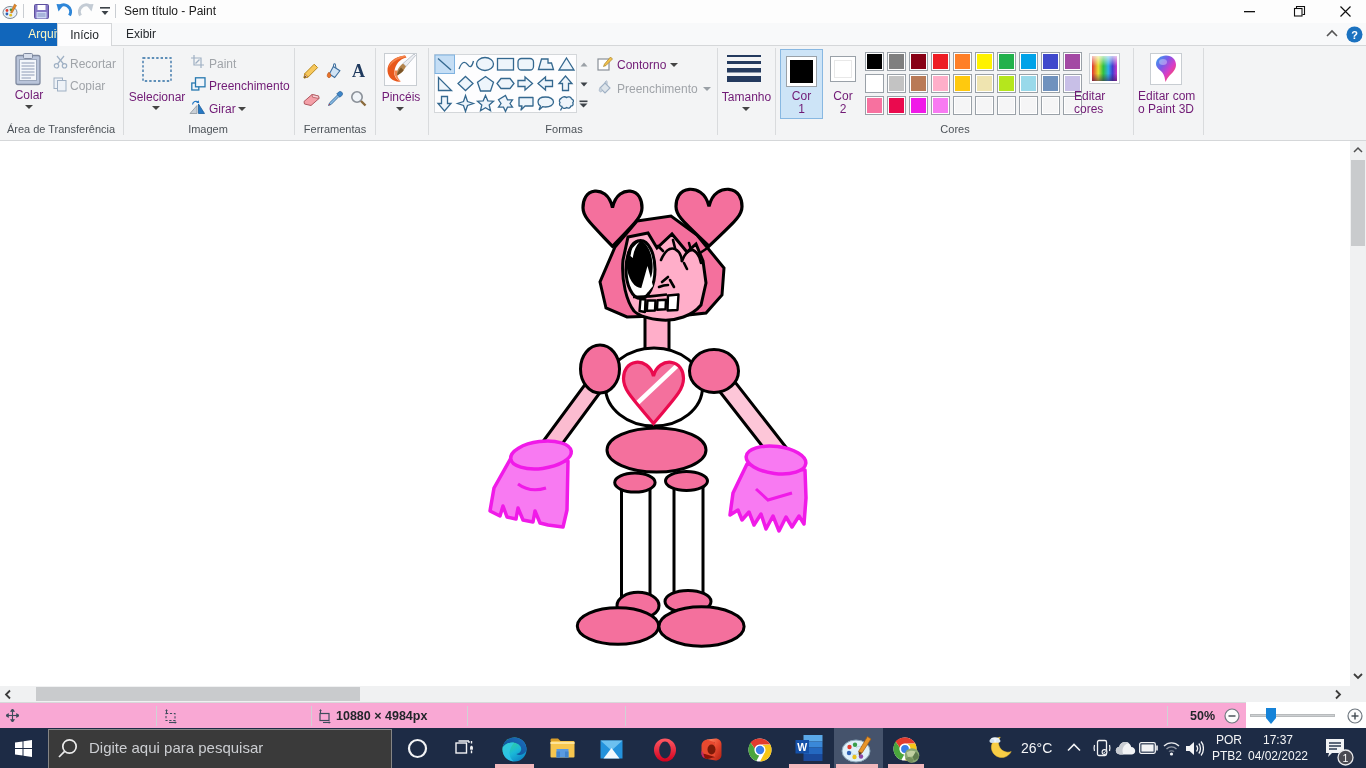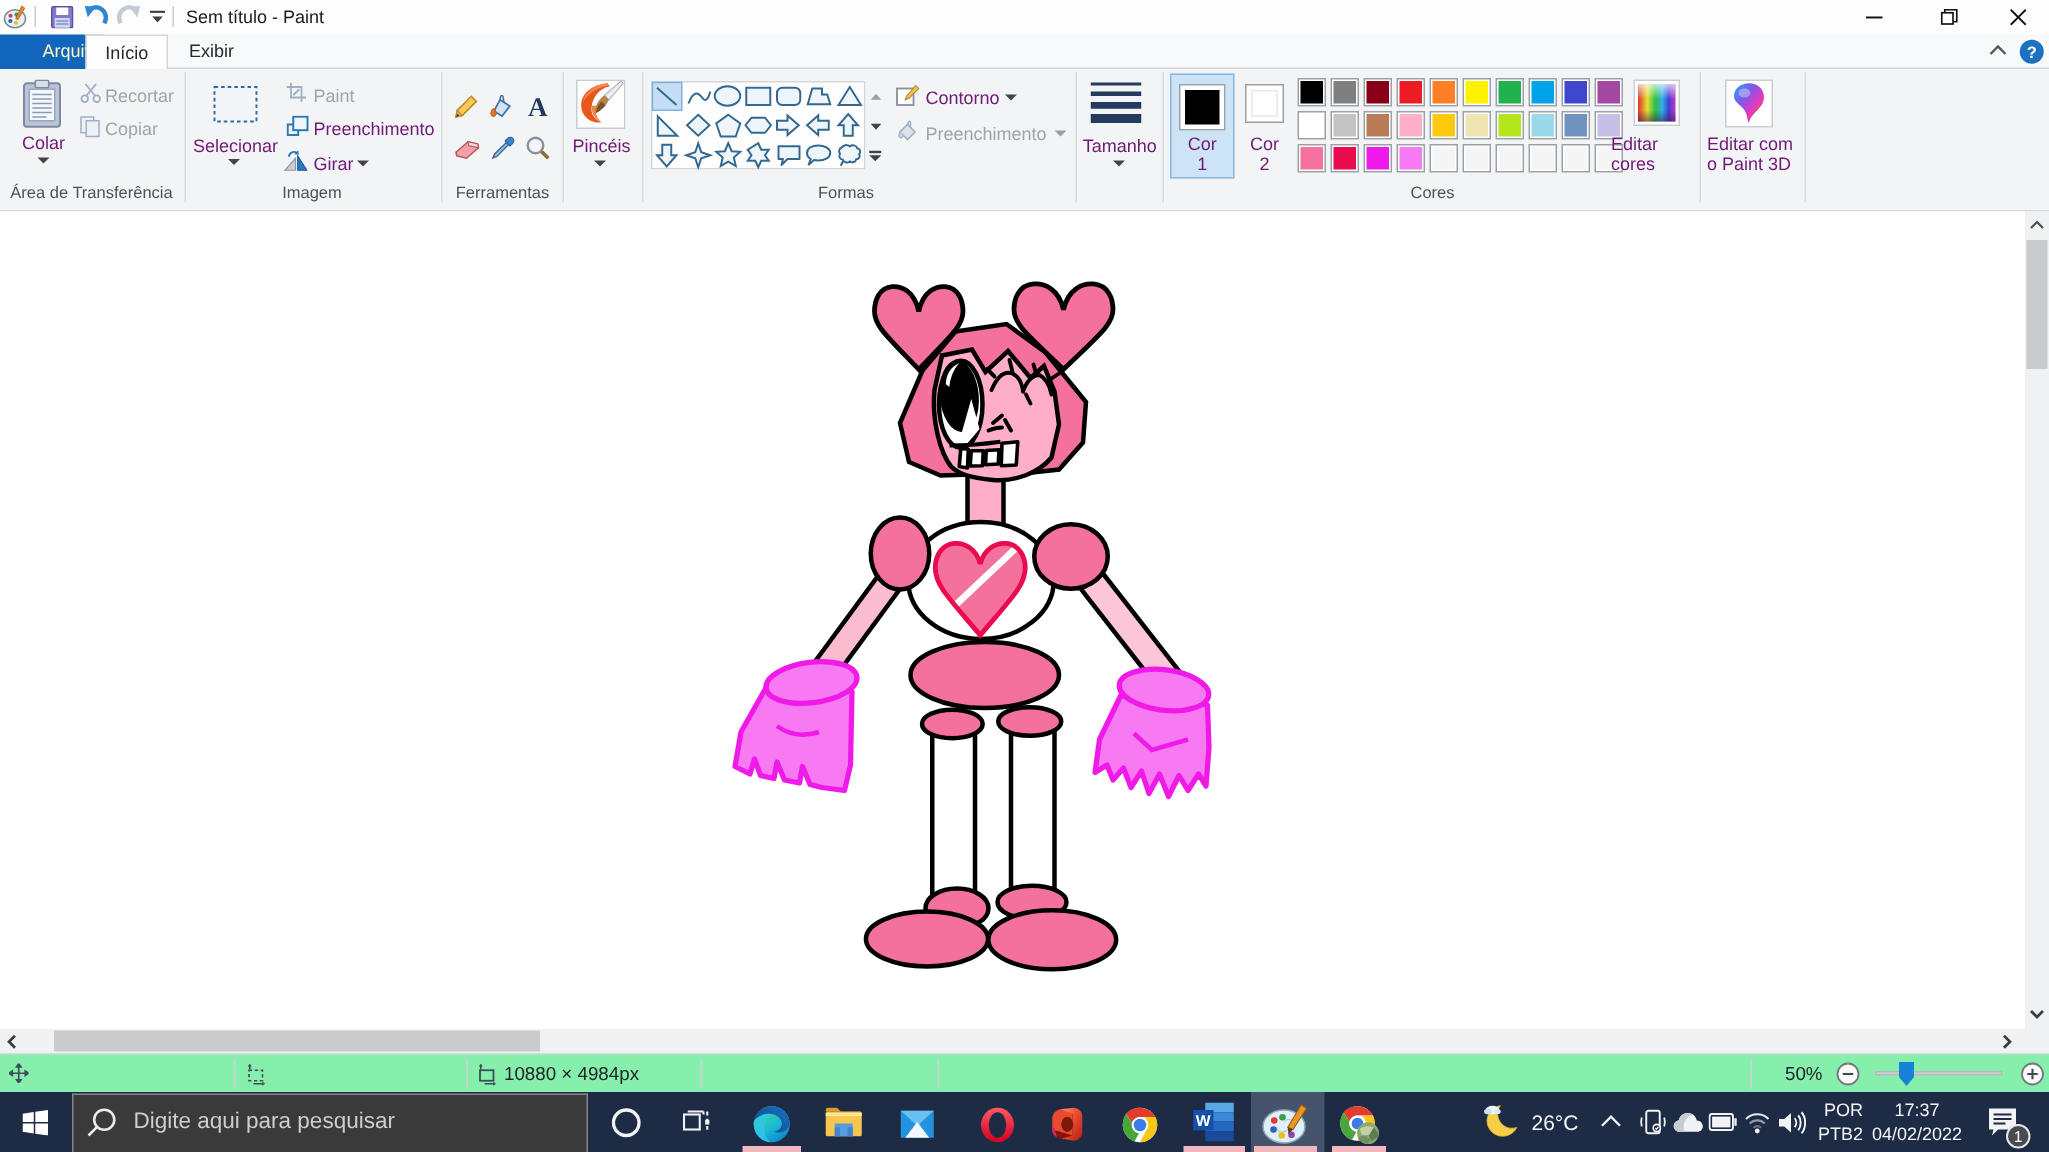--- a/index.html
+++ b/index.html
@@ -28,21 +28,21 @@
   .pcell { position:absolute; width:19px; height:19px; border:1px solid #9aa1a8; background:#fff; }
   .pcell > div { position:absolute; left:1px; top:1px; width:15px; height:15px; }
   
   #canvas { position:absolute; left:0; top:141px; width:1350px; height:545px; background:#ffffff; overflow:hidden; }
   
   #vscroll { position:absolute; left:1350px; top:141px; width:16px; height:545px; background:#f0f1f2; }
   #vthumb { position:absolute; left:1px; top:19px; width:14px; height:86px; background:#c9cbcd; }
   #hscroll { position:absolute; left:0; top:686px; width:1366px; height:16px; background:#f0f1f2; }
   #hthumb { position:absolute; left:36px; top:1px; width:324px; height:14px; background:#c9cbcd; }
   
-  #status { position:absolute; left:0; top:702px; width:1366px; height:26px; background:#86efac; border-top:1px solid #d7d9da; }
+  #status { position:absolute; left:0; top:702px; width:1246px; height:26px; background:#f9a8d4; border-top:1px solid #d7d9da;font-weight:bold; }
   .ssep { position:absolute; top:3px; width:1px; height:20px; background:#d0d2d4; }
   
   #taskbar { position:absolute; left:0; top:728px; width:1366px; height:40px; background:#1d2b45; }
   #searchbox { position:absolute; left:48px; top:1px; width:344px; height:39px; background:#3a3a3a; border:1px solid #858585; border-bottom:none; }
   #searchtext { position:absolute; left:89px; top:11px; font-size:15px; color:#ccced2; }
   .tbunderline { position:absolute; top:36px; height:4px; background:#f2b8bd; }
 </style>
 </head>
 <body>
 

